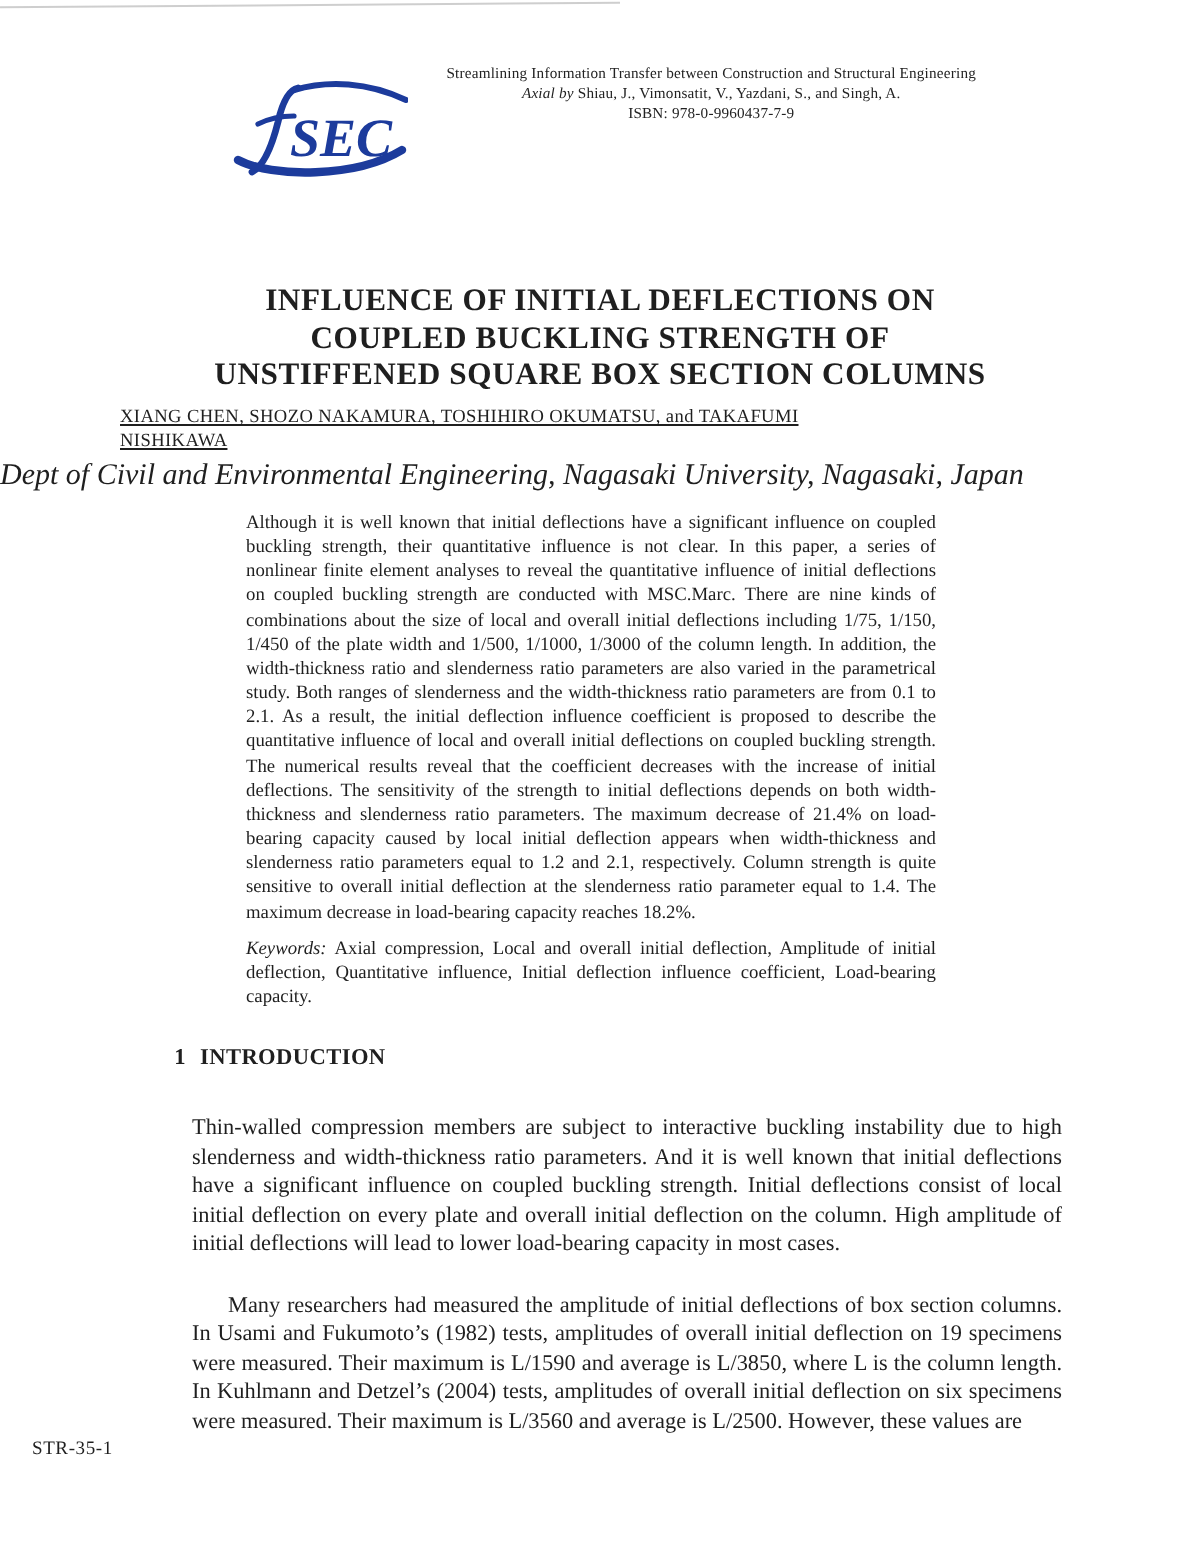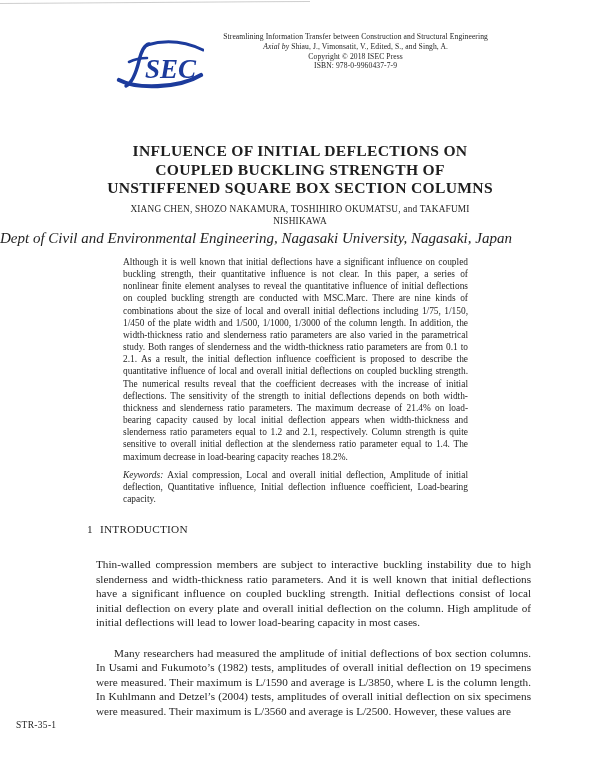--- a/index.html
+++ b/index.html
@@ -46,25 +46,26 @@
     font-size: 15.6px;
     font-weight: bold;
     line-height: 18.6px;
     letter-spacing: 0.3px;
     white-space: pre-line;
   }
   .authors {
     position: absolute;
     top: 203px; left: 60px;
     width: 480px;
-    text-align: center;
+    text-align: left;
     font-size: 9.3px;
     line-height: 12px;
     letter-spacing: 0.2px;
     white-space: pre-line;
+    text-decoration: underline;
   }
   .affiliation {
     position: absolute;
     top: 230px; left: 0;
     width: 100%;
     text-align: left;
     font-style: italic;
     font-size: 15px;
   }
   
@@ -78,21 +79,21 @@
   }
   .abstract-block p { margin: 0; }
   .keywords { margin-top: 6px !important; }
   .keywords .kw-label { margin-right: 4px; }
   
   .section-heading {
     position: absolute;
     top: 523px; left: 80px;
     margin: 0;
     font-size: 11.3px;
-    font-weight: normal;
+    font-weight: bold;
     letter-spacing: 0.2px;
     text-align: center;
   }
   .sec-num { display: inline-block; width: 20px; }
   .intro {
     position: absolute;
     top: 541px; left: 80px;
     width: 467px;
     font-size: 11.2px;
     line-height: 14.55px;
@@ -122,22 +123,21 @@
       <path stroke-width="3.4" d="M10,47 C16,44 20,34 23,22 C25,13 28,6 33,5"></path>
       <path stroke-width="3" d="M31,6 C48,1 68,2 87,11"></path>
       <path stroke-width="2.6" d="M13,23 C19,20 25,19 31,19"></path>
       <path stroke-width="4.2" d="M3,41 C20,50 62,50 85,36"></path>
     </g>
     <text x="29" y="39" font-size="27" font-weight="bold" font-style="italic" font-family="Liberation Serif, serif" fill="#1c3b9c">SEC</text>
   </svg>
 
   <div class="header-text">
     <div>Streamlining Information Transfer between Construction and Structural Engineering</div>
-    <div><span class="it">Axial by</span><span> Shiau, J., Vimonsatit, V., Edited, S., and Singh, A.</span></div>
-    <div>Copyright © 2018 ISEC Press</div>
+    <div><span class="it">Axial by</span><span> Shiau, J., Vimonsatit, V., Yazdani, S., and Singh, A.</span></div>
     <div>ISBN:  978-0-9960437-7-9</div>
   </div>
 
   <h1 class="title">INFLUENCE OF INITIAL DEFLECTIONS ON
 COUPLED BUCKLING STRENGTH OF
 UNSTIFFENED SQUARE BOX SECTION COLUMNS</h1>
   <div class="authors">XIANG CHEN, SHOZO NAKAMURA, TOSHIHIRO OKUMATSU, and TAKAFUMI
 NISHIKAWA</div>
   <div class="affiliation">Dept of Civil and Environmental Engineering, Nagasaki University, Nagasaki, Japan</div>
 

